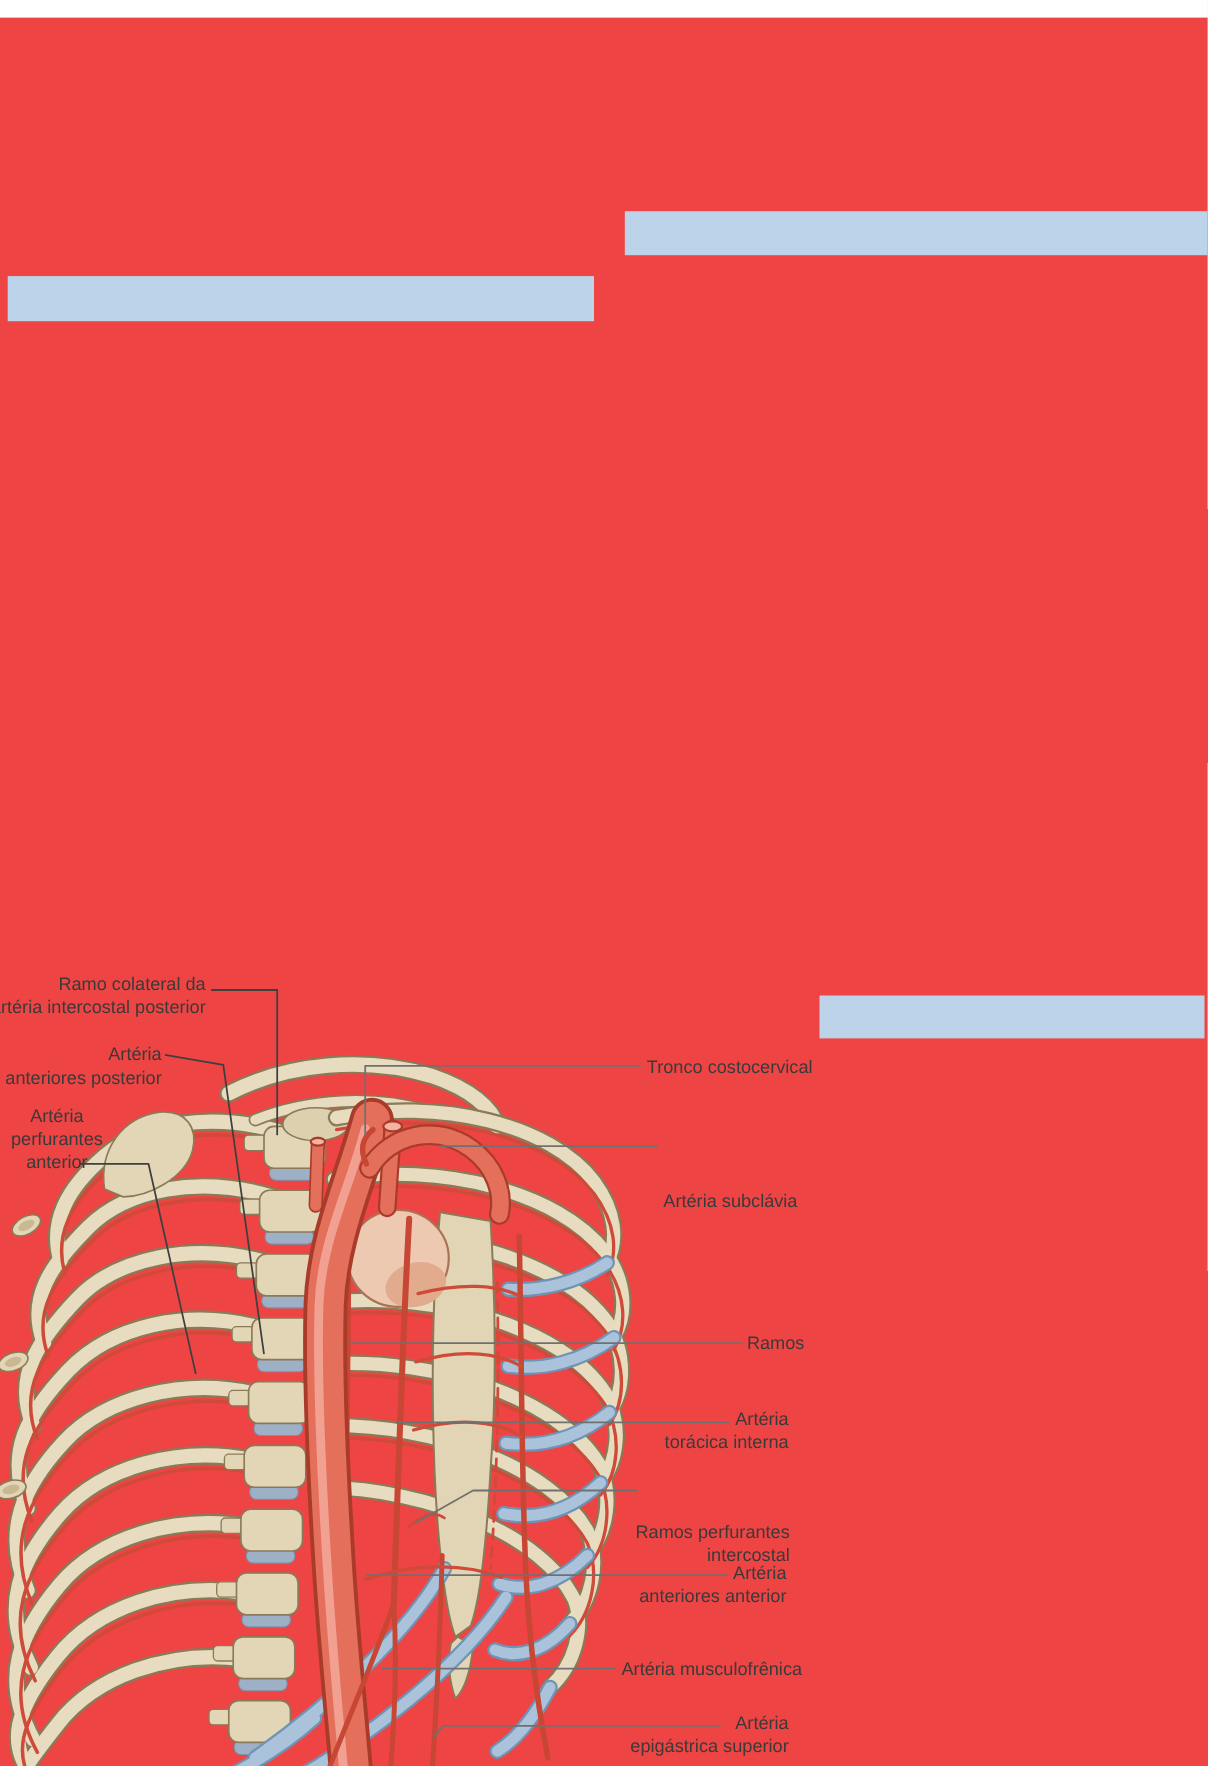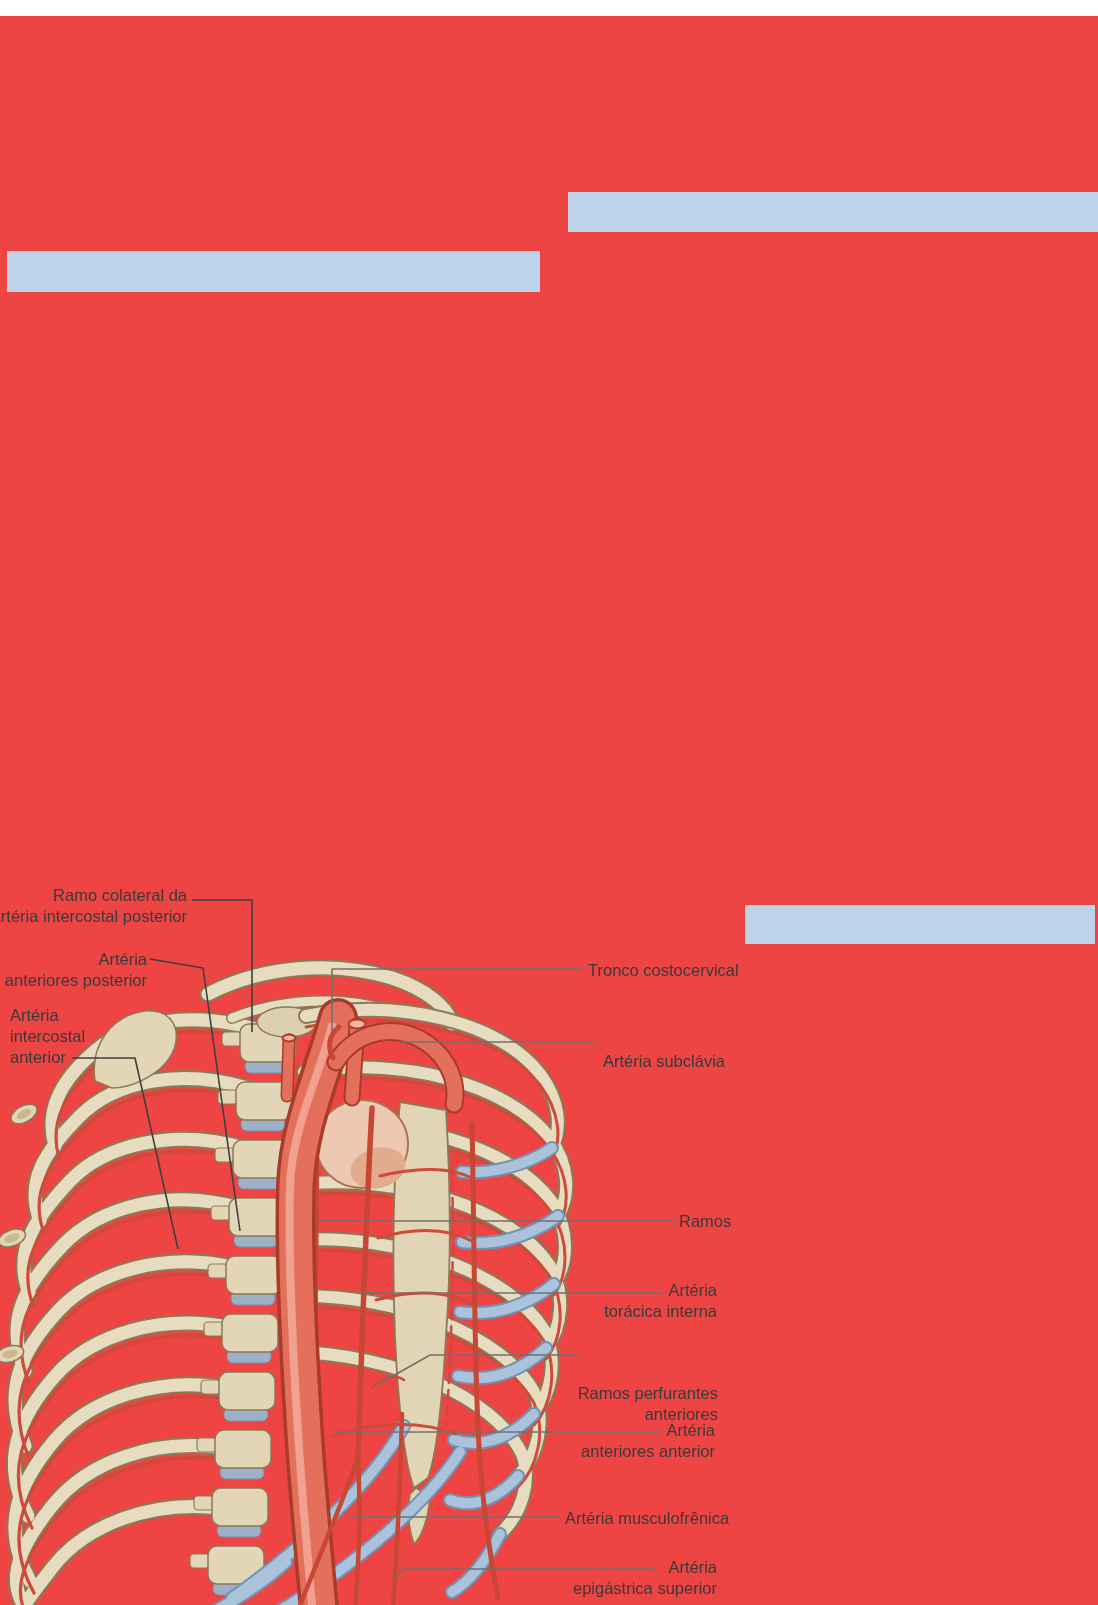--- a/index.html
+++ b/index.html
@@ -7,61 +7,61 @@
         font-family:"Liberation Sans", sans-serif;margin-top:16px;}
   .hbar{position:absolute;background:#bdd3e9;}
   #bar-top-right{left:568px;top:176px;width:530px;height:40px;}
   #bar-left{left:7px;top:235px;width:533px;height:41px;}
   #bar-mid-right{left:745px;top:889px;width:350px;height:39px;}
   #figure{position:absolute;left:0;top:845px;width:730px;height:760px;}
   #figure svg{display:block;}
   .lbl{position:absolute;color:#3a3a3a;font-size:16.5px;line-height:21px;white-space:nowrap;z-index:5;}
   .lbl span{display:block;}
   .ra{text-align:right;}
-  .la{text-align:left;}
+  .la{text-align:center;}
 </style>
 </head>
 <body>
 
 <div id="page">
 
   <div id="bar-top-right" class="hbar"></div>
   <div id="bar-left" class="hbar"></div>
   <div id="bar-mid-right" class="hbar"></div>
 
   <div class="lbl ra" style="top:869px;right:911px">
     <span>Ramo colateral da</span>
     <span>artéria intercostal posterior</span>
   </div>
   <div class="lbl ra" style="top:933px;right:951px">
     <span>Artéria</span>
     <span>anteriores posterior</span>
   </div>
   <div class="lbl la" style="top:989px;left:10px">
     <span>Artéria</span>
-    <span>intercostal</span>
+    <span>perfurantes</span>
     <span>anterior</span>
   </div>
 
   <div class="lbl la" style="top:944px;left:588px">
     <span>Tronco costocervical</span>
   </div>
-  <div class="lbl la" style="top:1035px;left:603px">
+  <div class="lbl la" style="top:1066px;left:603px">
     <span>Artéria subclávia</span>
   </div>
   <div class="lbl la" style="top:1195px;left:679px">
     <span>Ramos</span>
   </div>
   <div class="lbl ra" style="top:1264px;right:381px">
     <span>Artéria</span>
     <span>torácica interna</span>
   </div>
   <div class="lbl ra" style="top:1367px;right:380px">
     <span>Ramos perfurantes</span>
-    <span>anteriores</span>
+    <span>intercostal</span>
   </div>
   <div class="lbl ra" style="top:1404px;right:383px">
     <span>Artéria</span>
     <span>anteriores anterior</span>
   </div>
   <div class="lbl la" style="top:1492px;left:565px">
     <span>Artéria musculofrênica</span>
   </div>
   <div class="lbl ra" style="top:1541px;right:381px">
     <span>Artéria</span>

